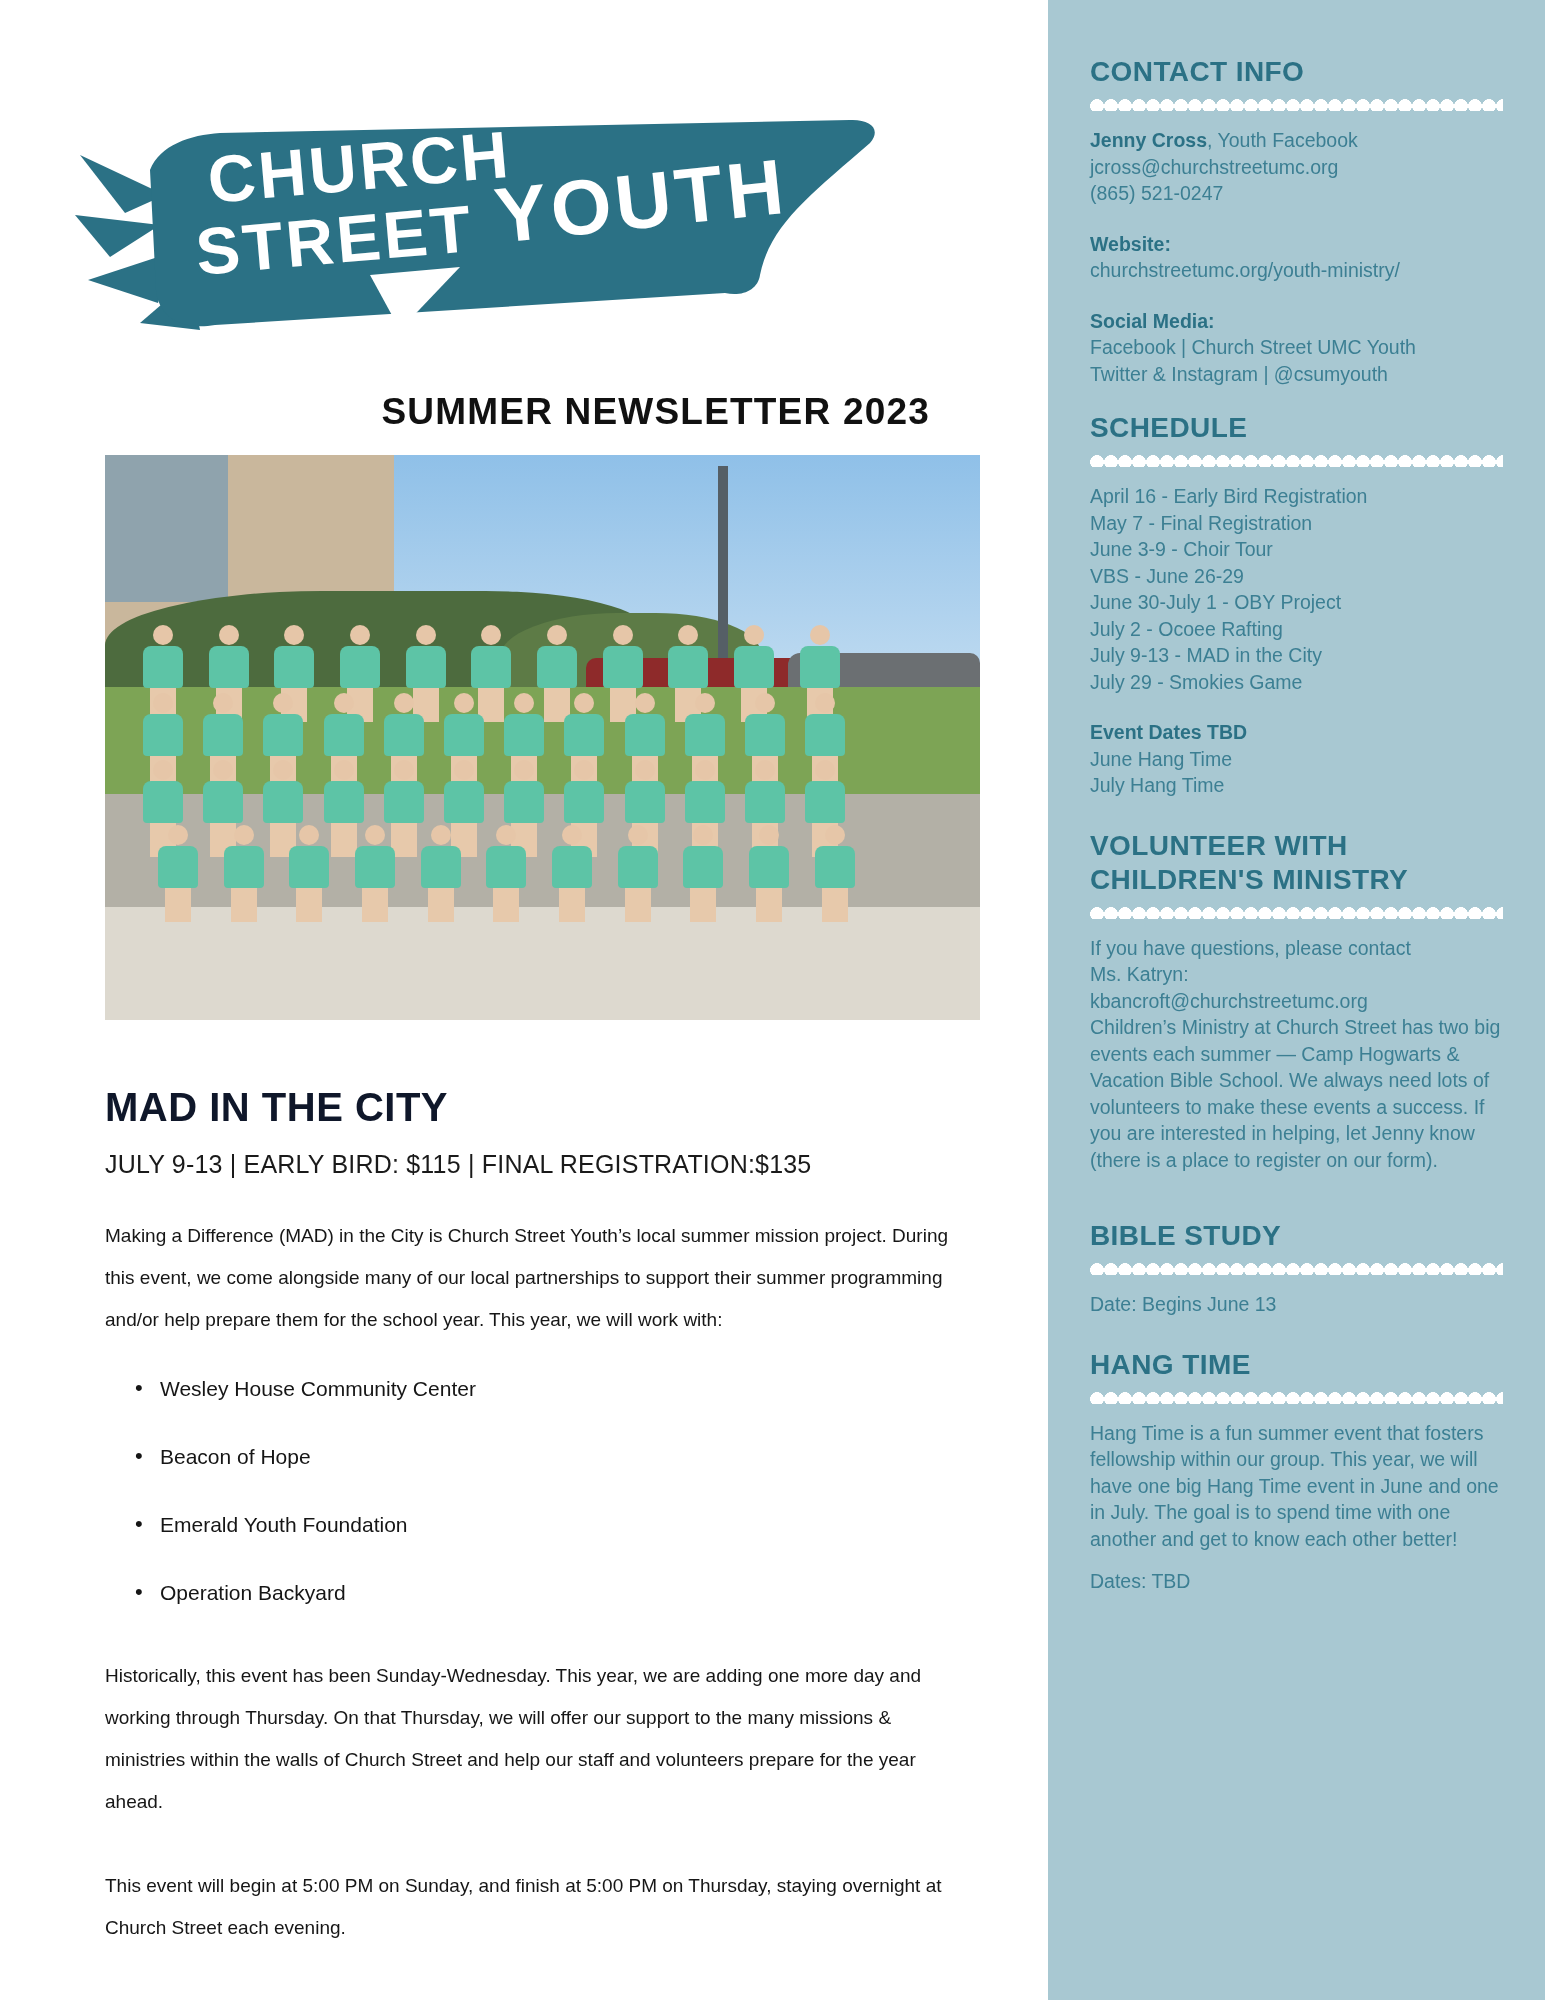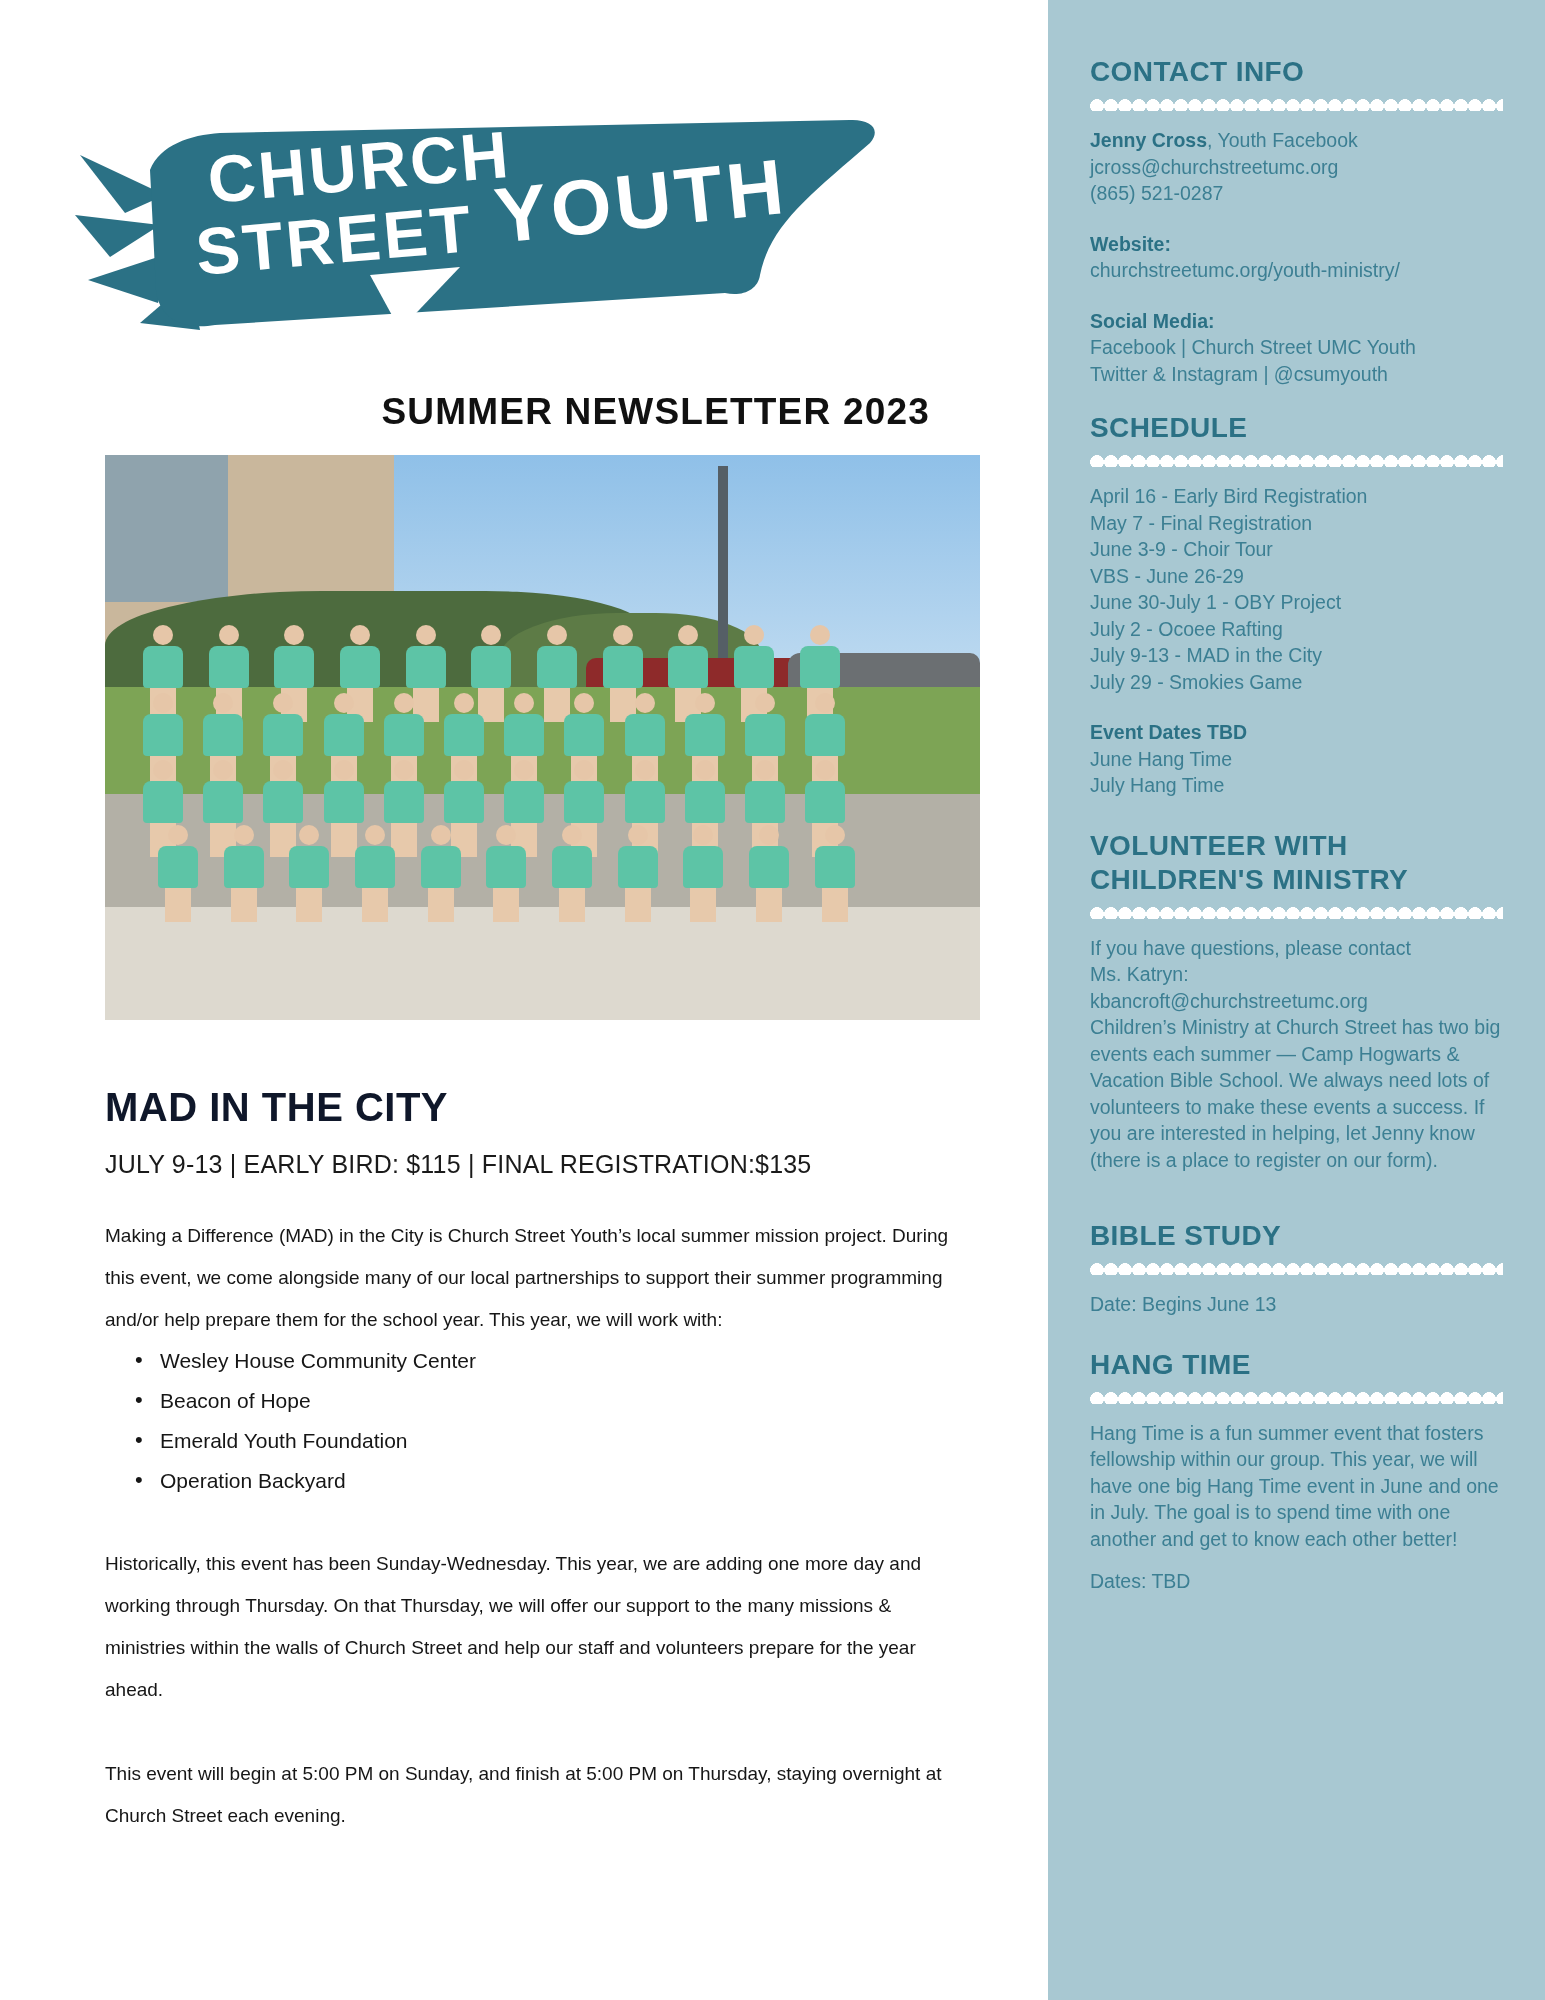--- a/index.html
+++ b/index.html
@@ -55,21 +55,21 @@
     font-size: 25px; color:#1a1a1a; letter-spacing: .2px;
   }
 
   .body-area { position: absolute; top: 1215px; left: 105px; width: 855px; }
   .body-area p {
     font-size: 19px; line-height: 42px; color: #161616; margin-bottom: 0;
   }
   .spacer { height: 42px; }
   .bullets { list-style: none; margin: 0; padding: 0; }
   .bullets li {
-    font-size: 21px; line-height: 40px; color:#161616; padding-left: 55px; position: relative;
+    font-size: 21px; line-height: 40px; color:#161616; padding-left: 55px; position: relative; margin-top: 28px;
   }
   .bullets li:before {
     content: "\2022"; position: absolute; left: 30px; top: -1px; font-size: 22px;
   }
 
   
   .sidebar {
     width: 497px; height: 2000px; background: #a8c8d2;
     padding: 55px 42px 0 42px; color:#2e7389;
   }
@@ -383,21 +383,21 @@
     </div>
   </div>
 
   <div class="sidebar">
 
     <div class="sb-h">CONTACT INFO</div>
     <div class="dots"></div>
     <p class="sb-p tight">
       <b>Jenny Cross</b><span>, Youth Facebook</span><br>
       <span class="sb-line">jcross@churchstreetumc.org</span>
-      <span class="sb-line">(865) 521-0287</span>
+      <span class="sb-line">(865) 521-0247</span>
     </p>
     <div class="gap-md"></div>
     <p class="sb-p tight">
       <b>Website:</b><br>
       <span class="sb-line">churchstreetumc.org/youth-ministry/</span>
     </p>
     <div class="gap-md"></div>
     <p class="sb-p tight">
       <b>Social Media:</b><br>
       <span class="sb-line">Facebook | Church Street UMC Youth</span>

